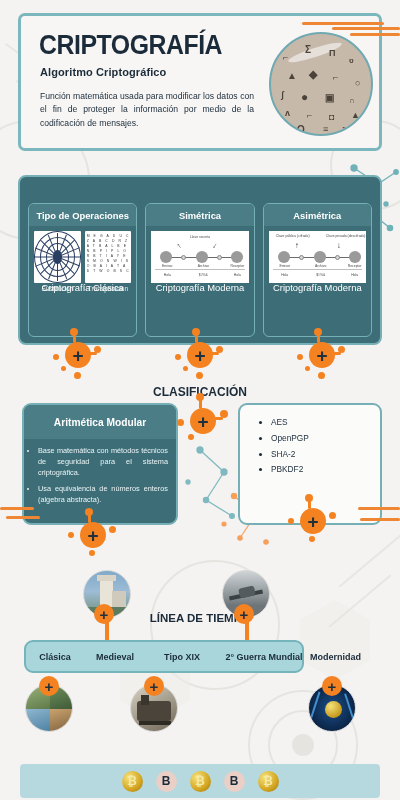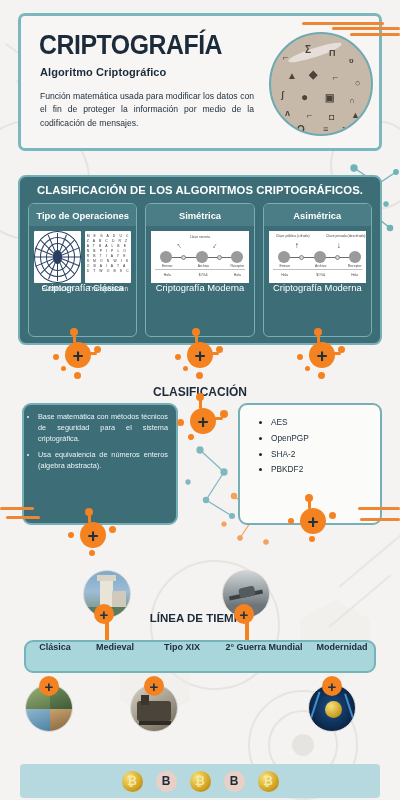--- a/index.html
+++ b/index.html
@@ -136,23 +136,23 @@
   .card-right ul { margin:10px 8px 0 18px; }
   .card-right li { font-size:8.3px; line-height:1.9; color:#1b2b3a;margin-left:13px; }
 
   
   .tl-title {
     position:absolute; left:130px; top:612px; width:140px; text-align:center;
     font-size:11.5px; font-weight:bold; color:#1b2b3a; z-index:5;
     font-family:"Liberation Sans Narrow","Liberation Sans",sans-serif;
   }
   .tl-bar {
-    position:absolute; left:24px; top:640px; width:352px; height:33px;
+    position:absolute; left:24px; top:640px; width:280px; height:33px;
     background:#a9d6da; border:2px solid #74b4ba; border-radius:9px; z-index:3;
-    display:flex; 
+    display:flex; align-items:center;
   }
   .tl-bar span { font-size:9px; font-weight:bold; color:#1b2b3a; text-align:center; }
   .tl-circle {
     position:absolute; width:48px; height:48px; border-radius:50%; overflow:hidden;
     border:1px solid #d8d8d8; z-index:4;
   }
   .tl-stem { position:absolute; width:4px; background:#f58220; z-index:2; }
 
   
   .footer {
@@ -257,21 +257,20 @@
     <span class="glyph" style="left:26px;top:90px;font-size:10px;">O</span>
     <span class="glyph" style="left:52px;top:90px;font-size:9px;">≡</span>
     <span class="glyph" style="left:72px;top:90px;font-size:8px;">ʅ</span>
   </div>
 </div>
 <div class="orange-rule" style="left:302px;top:22px;width:82px;"></div>
 <div class="orange-rule" style="left:332px;top:27px;width:68px;"></div>
 <div class="orange-rule" style="left:350px;top:33px;width:50px;"></div>
 
 <div class="classif">
-  <div class="classif-title">CLASIFICACIÓN DE LOS ALGORITMOS CRIPTOGRÁFICOS.</div>
 
   <div class="cols">
 
     <div class="col">
       <div class="col-head">Tipo de Operaciones</div>
       <div class="col-body">
         <div class="thumbs">
           <div class="thumb disc">
             <div class="ring" style="inset:0;"></div>
             <div class="ring" style="inset:6px;"></div>
@@ -385,20 +384,21 @@
   <div class="stem" style="left:24px;top:10px;width:8px;"></div>
   <div class="dot" style="left:-12px;top:12px;width:6px;height:6px;"></div>
   <div class="dot" style="left:-4px;top:24px;width:5px;height:5px;"></div>
   <div class="dot" style="left:9px;top:30px;width:7px;height:7px;"></div>
   <div class="core">+</div>
 </div>
 
 <div class="cripto-h">CLASIFICACIÓN</div>
 
 <div class="card-left">
+  <div class="ch">Aritmética Modular</div>
   <ul>
     <li>Base matemática con métodos técnicos de seguridad para el sistema criptográfica.</li>
     <li>Usa equivalencia de números enteros (algebra abstracta).</li>
   </ul>
 </div>
 
 <div class="card-right">
   <ul>
     <li>AES</li>
     <li>OpenPGP</li>

